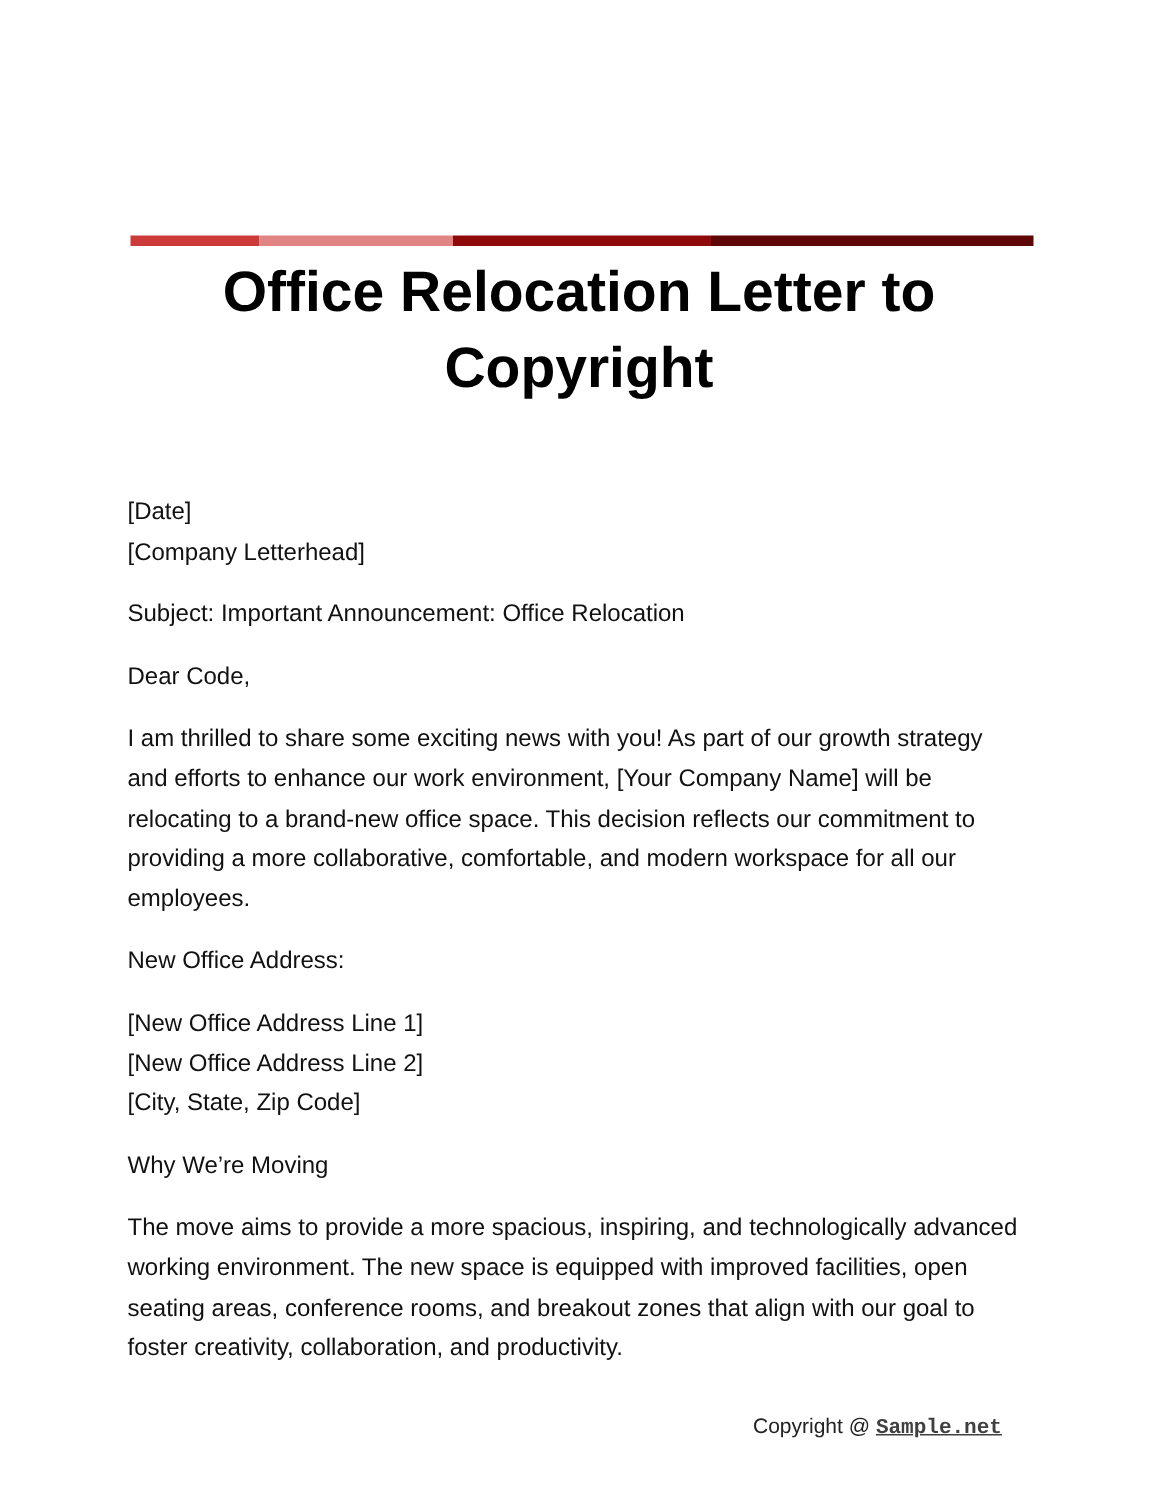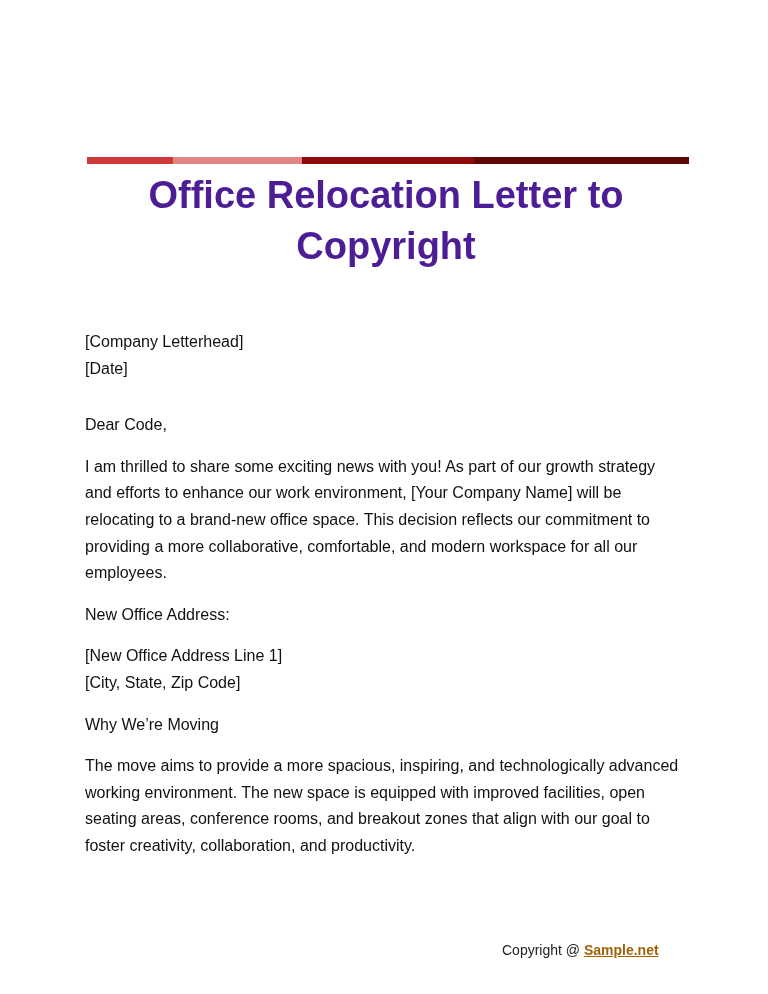--- a/index.html
+++ b/index.html
@@ -62,39 +62,41 @@
 </head>
 <body>
 
 <div class="color-bar">
   <div class="seg" style="background: rgb(204, 58, 58); width: 86px;"></div>
   <div class="seg" style="background: rgb(224, 132, 132); width: 129px;"></div>
   <div class="seg" style="background: rgb(142, 10, 10); width: 172px;"></div>
   <div class="seg" style="background: rgb(95, 6, 6); width: 215px;"></div>
 </div>
 
-<h1 class="title" style="color: #4c1d95;">
+<h1 class="title" style="color: #000000;">
   <span>Office Relocation Letter to</span><br>
   <span>Copyright</span>
 </h1>
 
 <div class="content">
+  <p>[Date]</p>
   <p>[Company Letterhead]</p>
-  <p>[Date]</p>
   <div class="gap-s"></div>
+  <p>Subject: Important Announcement: Office Relocation</p>
   <div class="gap-s"></div>
   <p>Dear Code,</p>
   <div class="gap-s"></div>
   <p>I am thrilled to share some exciting news with you! As part of our growth strategy and efforts to enhance our work environment, [Your Company Name] will be relocating to a brand-new office space. This decision reflects our commitment to providing a more collaborative, comfortable, and modern workspace for all our employees.</p>
   <div class="gap-s"></div>
   <p class="bold">New Office Address:</p>
   <div class="gap-s"></div>
   <p>[New Office Address Line 1]</p>
+  <p>[New Office Address Line 2]</p>
   <p>[City, State, Zip Code]</p>
   <div class="gap-s"></div>
   <p class="bold">Why We’re Moving</p>
   <div class="gap-s"></div>
   <p>The move aims to provide a more spacious, inspiring, and technologically advanced working environment. The new space is equipped with improved facilities, open seating areas, conference rooms, and breakout zones that align with our goal to foster creativity, collaboration, and productivity.</p>
 </div>
 
 <div class="footer">
-  <span style="white-space: pre; text-align: right;">Copyright @ </span><a style="color: #a16207;">Sample.net</a>
+  <span style="white-space: pre; text-align: right;">Copyright @ </span><a style="color: #404040; font-family: Liberation Mono, monospace;">Sample.net</a>
 </div>
 
 </body></html>

